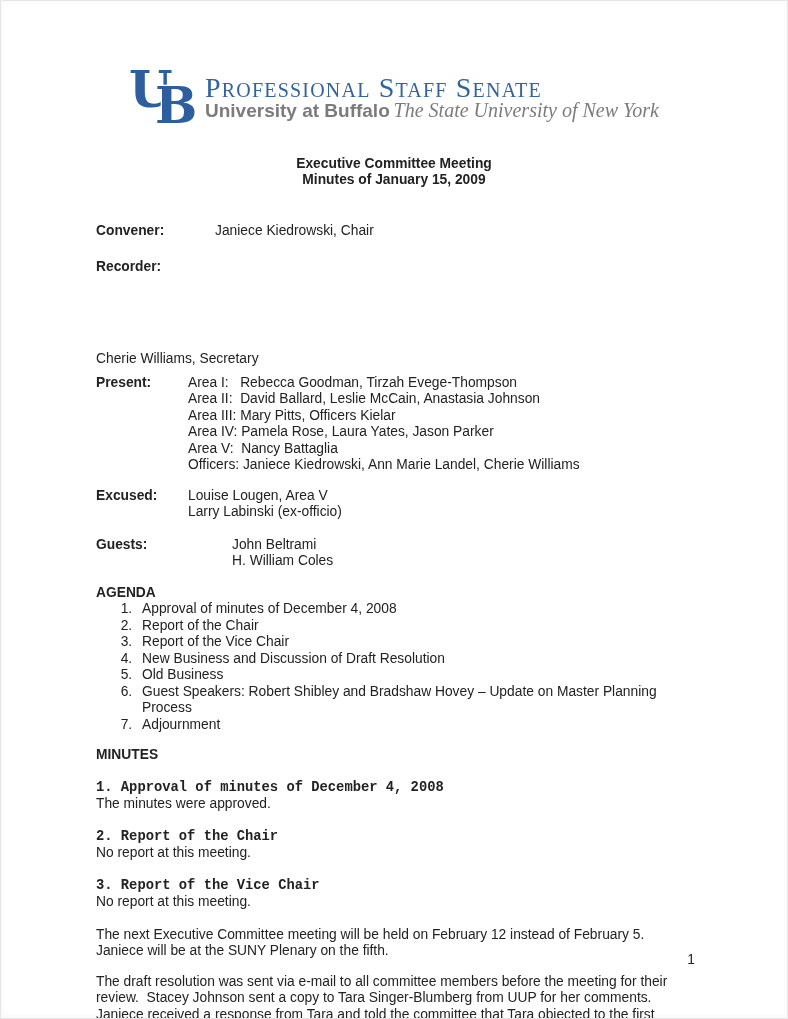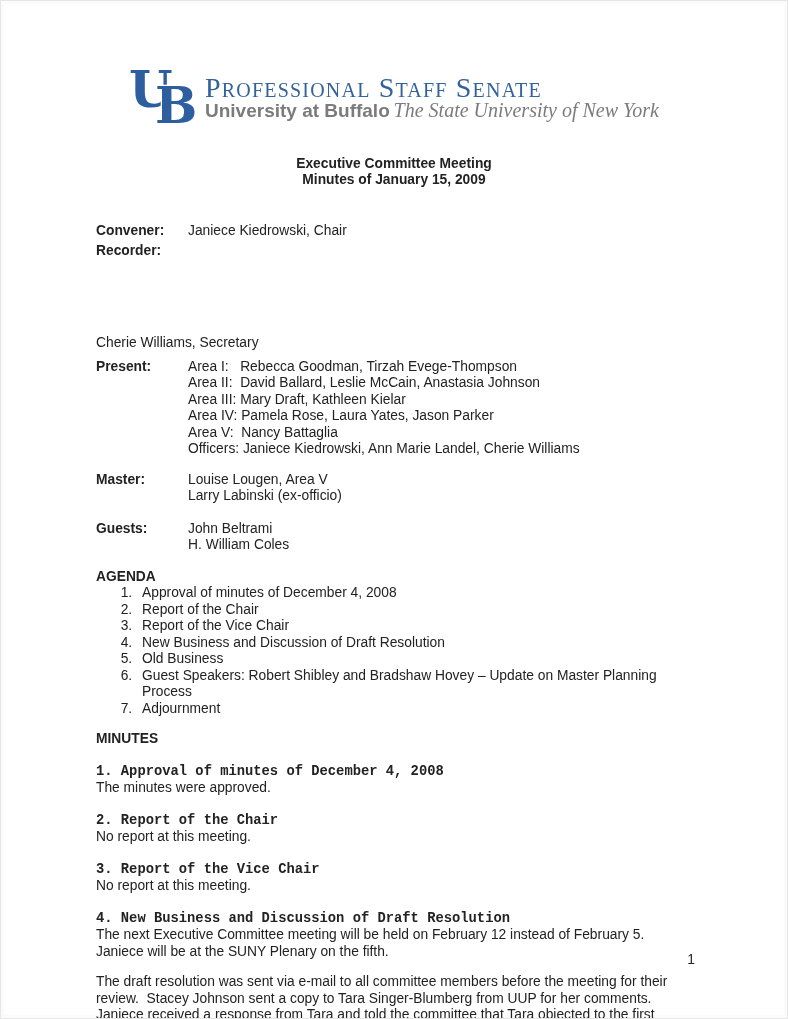--- a/index.html
+++ b/index.html
@@ -77,25 +77,25 @@
   .roster-label {
     flex: 0 0 92px;
     font-weight: bold;
   }
   .roster-lines {
     flex: 1 1 auto;
   }
   .roster-line {
     white-space: pre-wrap;
   }
-  .roster-row.r-convener { margin-bottom: 4px; }
+  .roster-row.r-convener { margin-bottom: 20px; gap: 27px; }
   .roster-row.r-recorder { margin-bottom: 7px; flex-direction: column; }
   .roster-row.r-present  { margin-bottom: 14px; }
   .roster-row.r-excused  { margin-bottom: 16px; }
-  .roster-row.r-guests   { margin-bottom: 15px; }
+  .roster-row.r-guests   { margin-bottom: 15px; gap: 44px; }
 
   .section-heading {
     font-weight: bold;
   }
   ol.agenda-list {
     margin: 0;
     padding: 0 0 0 40px;
     list-style: decimal;
   }
   ol.agenda-list li {
@@ -166,29 +166,29 @@
       <div class="roster-lines">
         <div class="roster-line">Cherie Williams, Secretary</div>
       </div>
     </div>
 
     <div class="roster-row r-present">
       <div class="roster-label">Present:</div>
       <div class="roster-lines">
         <div class="roster-line">Area I:   Rebecca Goodman, Tirzah Evege-Thompson</div>
         <div class="roster-line">Area II:  David Ballard, Leslie McCain, Anastasia Johnson</div>
-        <div class="roster-line">Area III: Mary Draft, Kathleen Kielar</div>
+        <div class="roster-line">Area III: Mary Pitts, Officers Kielar</div>
         <div class="roster-line">Area IV: Pamela Rose, Laura Yates, Jason Parker</div>
         <div class="roster-line">Area V:  Nancy Battaglia</div>
         <div class="roster-line">Officers: Janiece Kiedrowski, Ann Marie Landel, Cherie Williams</div>
       </div>
     </div>
 
     <div class="roster-row r-excused">
-      <div class="roster-label">Master:</div>
+      <div class="roster-label">Excused:</div>
       <div class="roster-lines">
         <div class="roster-line">Louise Lougen, Area V</div>
         <div class="roster-line">Larry Labinski (ex-officio)</div>
       </div>
     </div>
 
     <div class="roster-row r-guests">
       <div class="roster-label">Guests:</div>
       <div class="roster-lines">
         <div class="roster-line">John Beltrami</div>
@@ -218,21 +218,20 @@
       <div class="minute-section-heading">2. Report of the Chair</div>
       <div class="minute-paragraph">No report at this meeting.</div>
     </div>
 
     <div class="minute-section">
       <div class="minute-section-heading">3. Report of the Vice Chair</div>
       <div class="minute-paragraph">No report at this meeting.</div>
     </div>
 
     <div class="minute-section">
-      <div class="minute-section-heading">4. New Business and Discussion of Draft Resolution</div>
       <div class="minute-paragraph">The next Executive Committee meeting will be held on February 12 instead of February 5. Janiece will be at the SUNY Plenary on the fifth.</div>
       <div class="minute-paragraph">The draft resolution was sent via e-mail to all committee members before the meeting for their review.  Stacey Johnson sent a copy to Tara Singer-Blumberg from UUP for her comments. Janiece received a response from Tara and told the committee that Tara objected to the first</div>
     </div>
 
   </div>
 
   <div class="page-number">1</div>
 
 </div>
 

